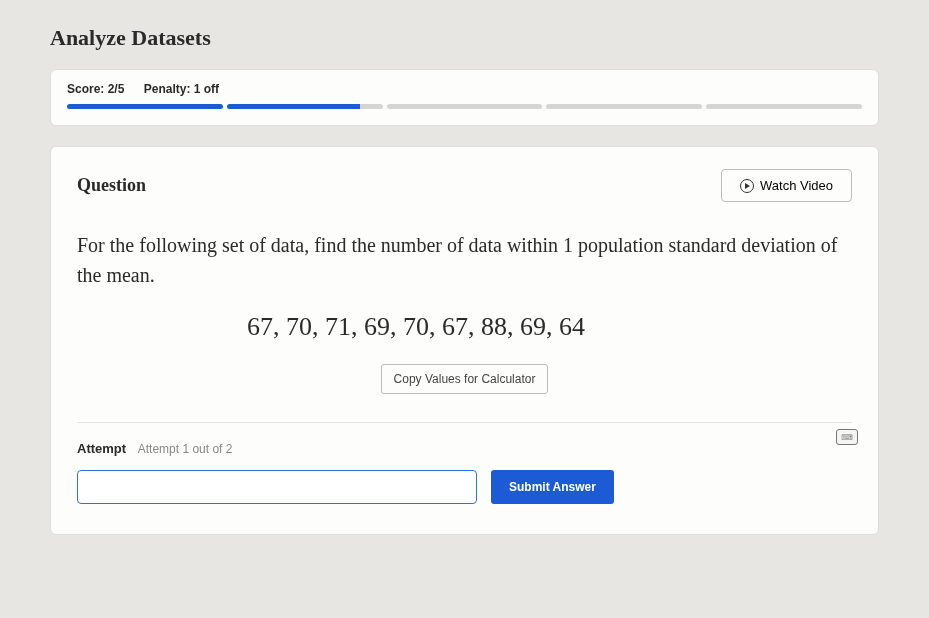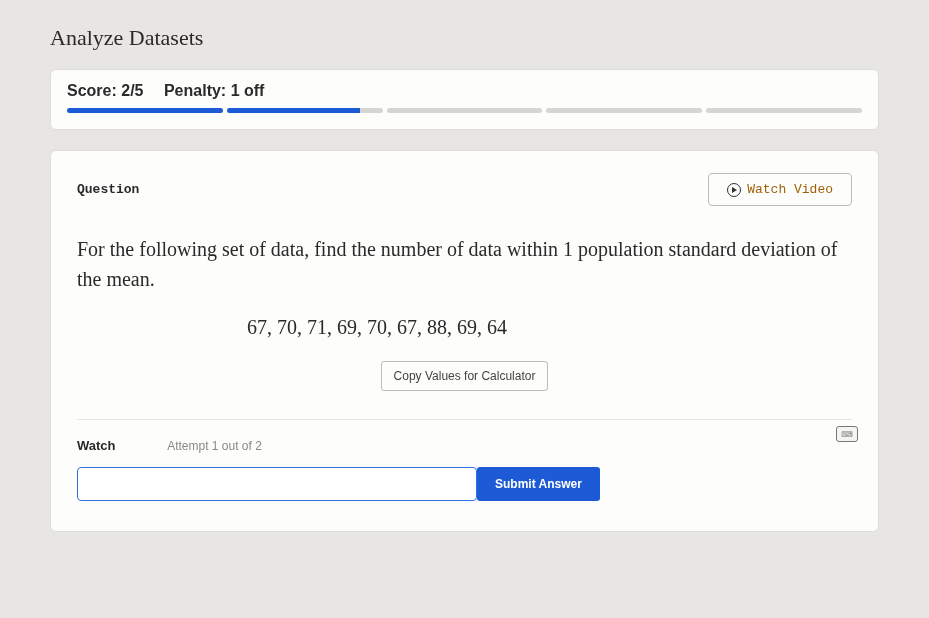--- a/index.html
+++ b/index.html
@@ -6,34 +6,34 @@
 body {
   font-family: Georgia, 'Times New Roman', serif;
   background: #e8e6e2;
   width: 929px;
   height: 618px;
   padding: 25px 50px;
   color: #2a2a2a;
 }
 .page-title {
   font-size: 22px;
-  font-weight: normal;
+  font-weight: bold;
   margin-bottom: 18px;
   font-family: Georgia, serif;
 }
 .score-card {
   background: #fdfdfb;
   border: 1px solid #ddd;
   border-radius: 6px;
   padding: 12px 16px 16px 16px;
   margin-bottom: 20px;
 }
 .score-line {
   font-family: Arial, sans-serif;
-  font-size: 16px;
+  font-size: 12px;
   font-weight: bold;
   margin-bottom: 8px;
 }
 .score-line span { margin-right: 16px; }
 .progress-row { display: flex; gap: 4px; }
 .progress-seg {
   flex: 1;
   height: 5px;
   border-radius: 3px;
   background: #d5d5d2;
@@ -47,38 +47,38 @@
   border: 1px solid #ddd;
   border-radius: 6px;
   padding: 22px 26px 30px 26px;
 }
 .q-header {
   display: flex;
   align-items: center;
   margin-bottom: 28px;
 }
 .q-label {
-  font-family: Liberation Mono, monospace;
-  font-size: 13px;
+  font-family: Liberation Serif, serif;
+  font-size: 18px;
   font-weight: bold;
   flex: 1;
 }
 .btn-outline {
-  font-family: Liberation Mono, monospace;
+  font-family: Liberation Sans, sans-serif;
   font-size: 13px;
   background: #fdfdfb;
   border: 1px solid #bcbcb8;
   border-radius: 4px;
   padding: 8px 18px;
   margin-left: 10px;
   cursor: pointer;
   display: inline-flex;
   align-items: center;
   gap: 6px;
-  color: #a16207;
+  color: #000000;
 }
 .play-icon {
   width: 14px; height: 14px;
   border: 1.5px solid #333; border-radius: 50%;
   display:inline-flex; align-items:center; justify-content:center;
 }
 .play-icon::after{
   content:""; display:block;
   border-left: 5px solid #333;
   border-top: 3px solid transparent;
@@ -86,21 +86,21 @@
   margin-left:1px;
 }
 .prompt {
   font-family: Georgia, serif;
   font-size: 20px;
   line-height: 1.5;
   margin-bottom: 22px;
 }
 .data-values {
   font-family: Georgia, serif;
-  font-size: 20px;
+  font-size: 26px;
   text-align: left;
   padding-left: 170px;
   margin-bottom: 22px;
 }
 .btn-stack {
   display: flex;
   flex-direction: column;
   align-items: center;
   gap: 16px;
   margin-bottom: 28px;
@@ -119,22 +119,22 @@
   border-top: 1px solid #e6e6e2;
   padding-top: 18px;
   position: relative;
 }
 .answer-label-row {
   font-family: Arial, sans-serif;
   font-size: 13px;
   margin-bottom: 14px;
 }
 .answer-label-row .lbl { font-weight: bold; margin-right: 8px; }
-.answer-label-row .attempt { color: #888; font-size: 12px; margin-left: 40px; }
-.answer-row { display: flex; align-items: center; }
+.answer-label-row .attempt { color: #888; font-size: 12px; }
+.answer-row { display: flex; gap: 14px; align-items: center; }
 .answer-input {
   flex: 0 0 400px;
   height: 34px;
   border: 1.5px solid #2f6fe0;
   border-radius: 4px;
   padding: 0 8px;
   font-size: 14px;
   background: #fff;
 }
 .submit-btn {
@@ -196,21 +196,21 @@
 
   <div class="data-values">67, 70, 71, 69, 70, 67, 88, 69, 64</div>
 
   <div class="btn-stack">
     <button class="btn-small">Copy Values for Calculator</button>
   </div>
 
   <div class="answer-section">
     <div class="kbd-icon">⌨</div>
     <div class="answer-label-row">
-      <span class="lbl">Watch</span>
+      <span class="lbl">Attempt</span>
       <span class="attempt">Attempt 1 out of 2</span>
     </div>
     <div class="answer-row">
       <input class="answer-input" type="text" value="" style="">
       <button class="submit-btn">Submit Answer</button>
     </div>
   </div>
 </div>
 
 </body></html>

